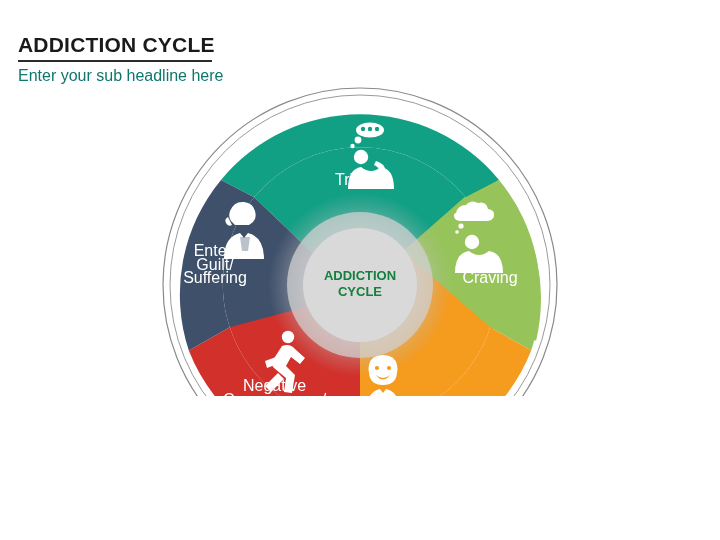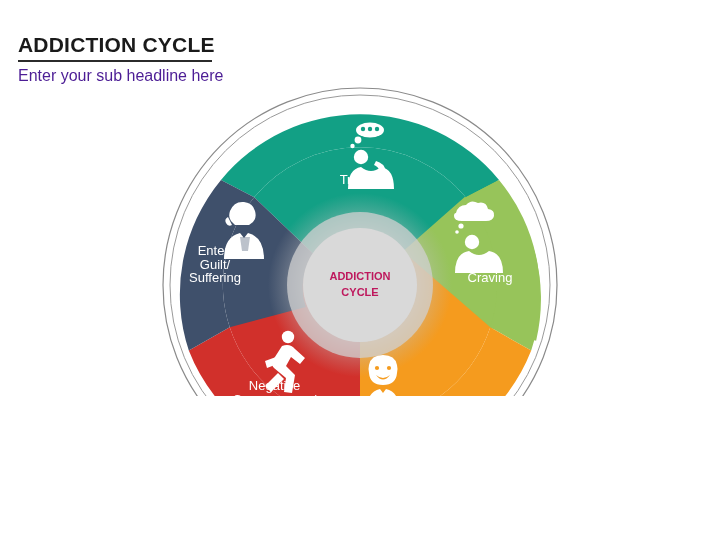--- a/index.html
+++ b/index.html
@@ -38,21 +38,21 @@
     top: 43px;
     width: 194px;
     height: 2px;
     background: #2b2b2b;
   }
   .subtitle {
     position: absolute;
     left: 18px;
     top: 50px;
     font-size: 16px;
-    color: #4c1d95;
+    color: #0f766e;
   }
   .bottom-bar {
     position: absolute;
     left: 0;
     top: 523px;
     width: 720px;
     height: 4px;
     background: #3a4b63;
   }
   .bottom-fill {
@@ -70,30 +70,30 @@
     width: 400px;
     height: 400px;
   }
   .diagram svg {
     display: block;
   }
   .label {
     position: absolute;
     text-align: center;
     color: #ffffff;
-    font-size: 13px;
+    font-size: 16px;
     line-height: 13.5px;
     pointer-events: none;
     white-space: pre-line;
   }
   .center-label {
     position: absolute;
     text-align: center;
-    color: #be185d;
-    font-size: 11px;
+    color: #15803d;
+    font-size: 13px;
     font-weight: bold;
     line-height: 16px;
     white-space: pre-line;
   }
 </style>
 </head>
 <body>
 
 <div class="slide">
 

